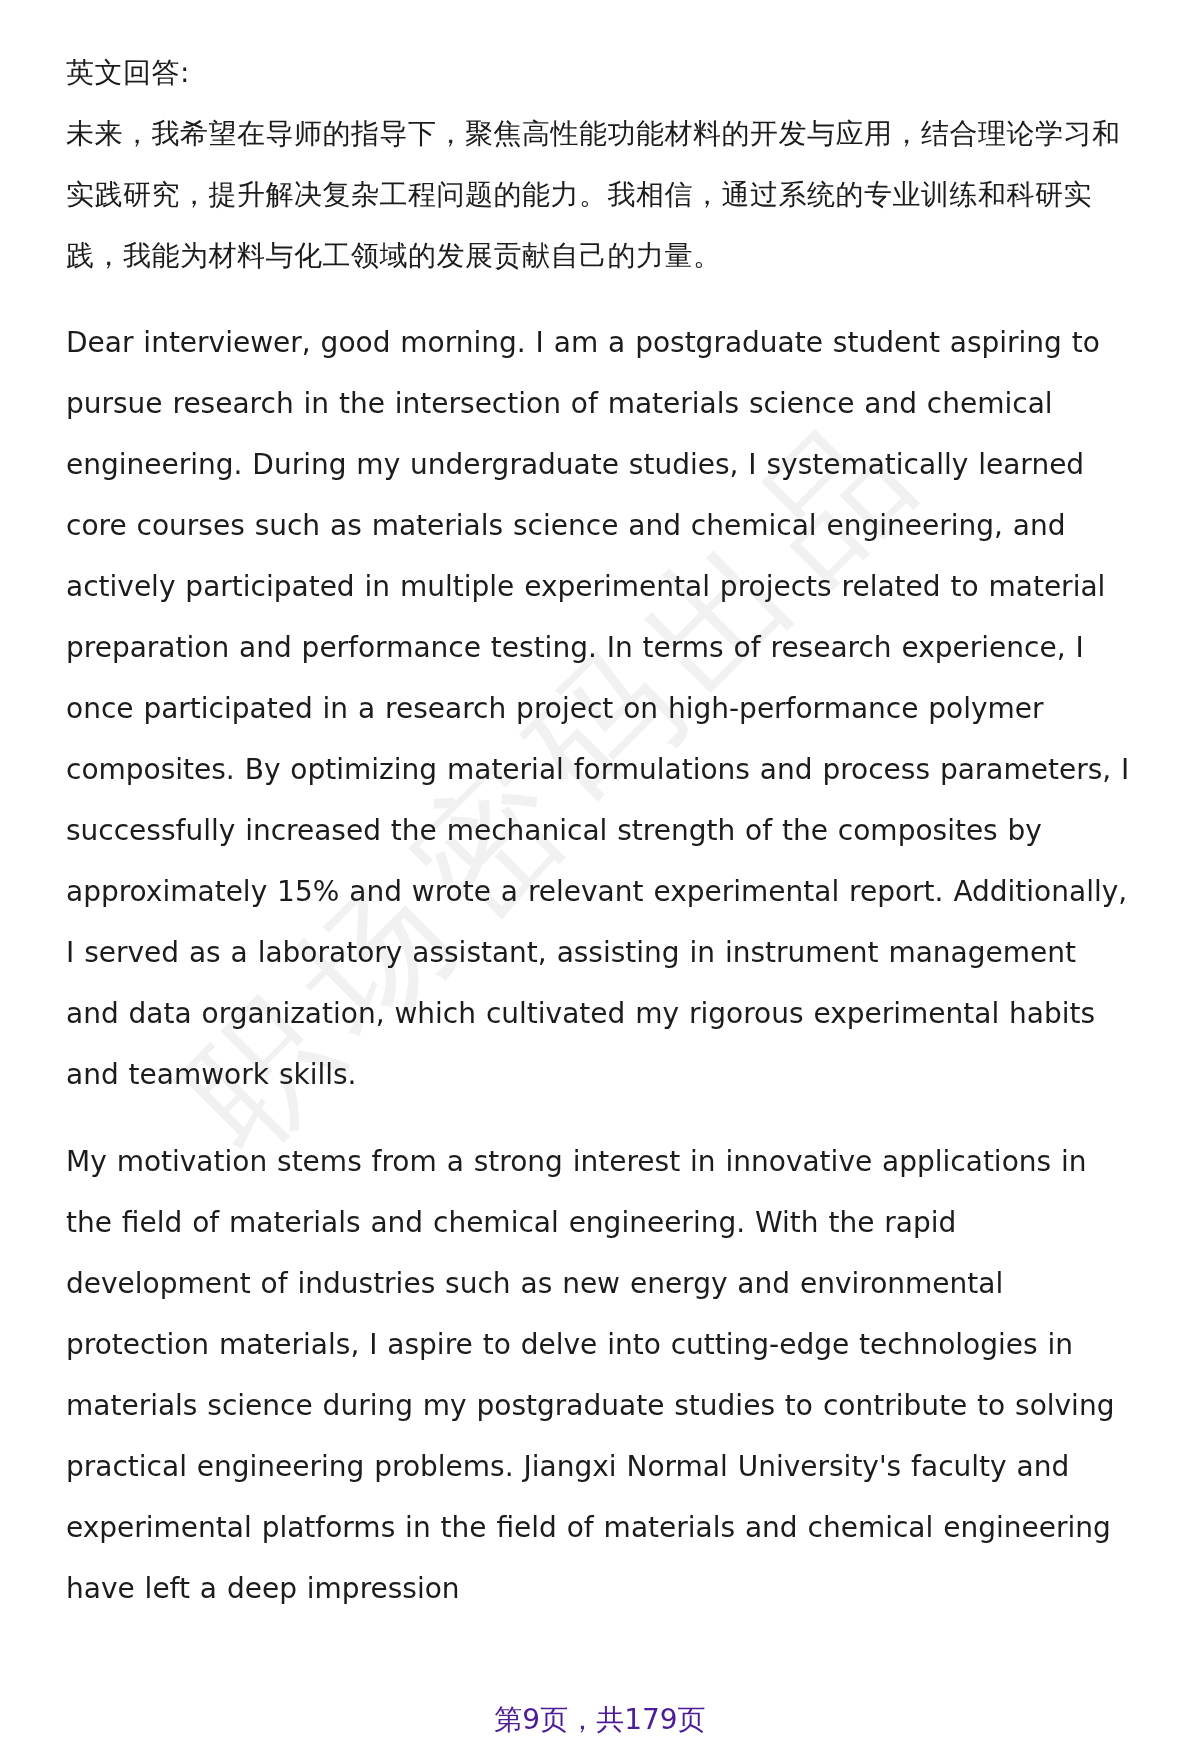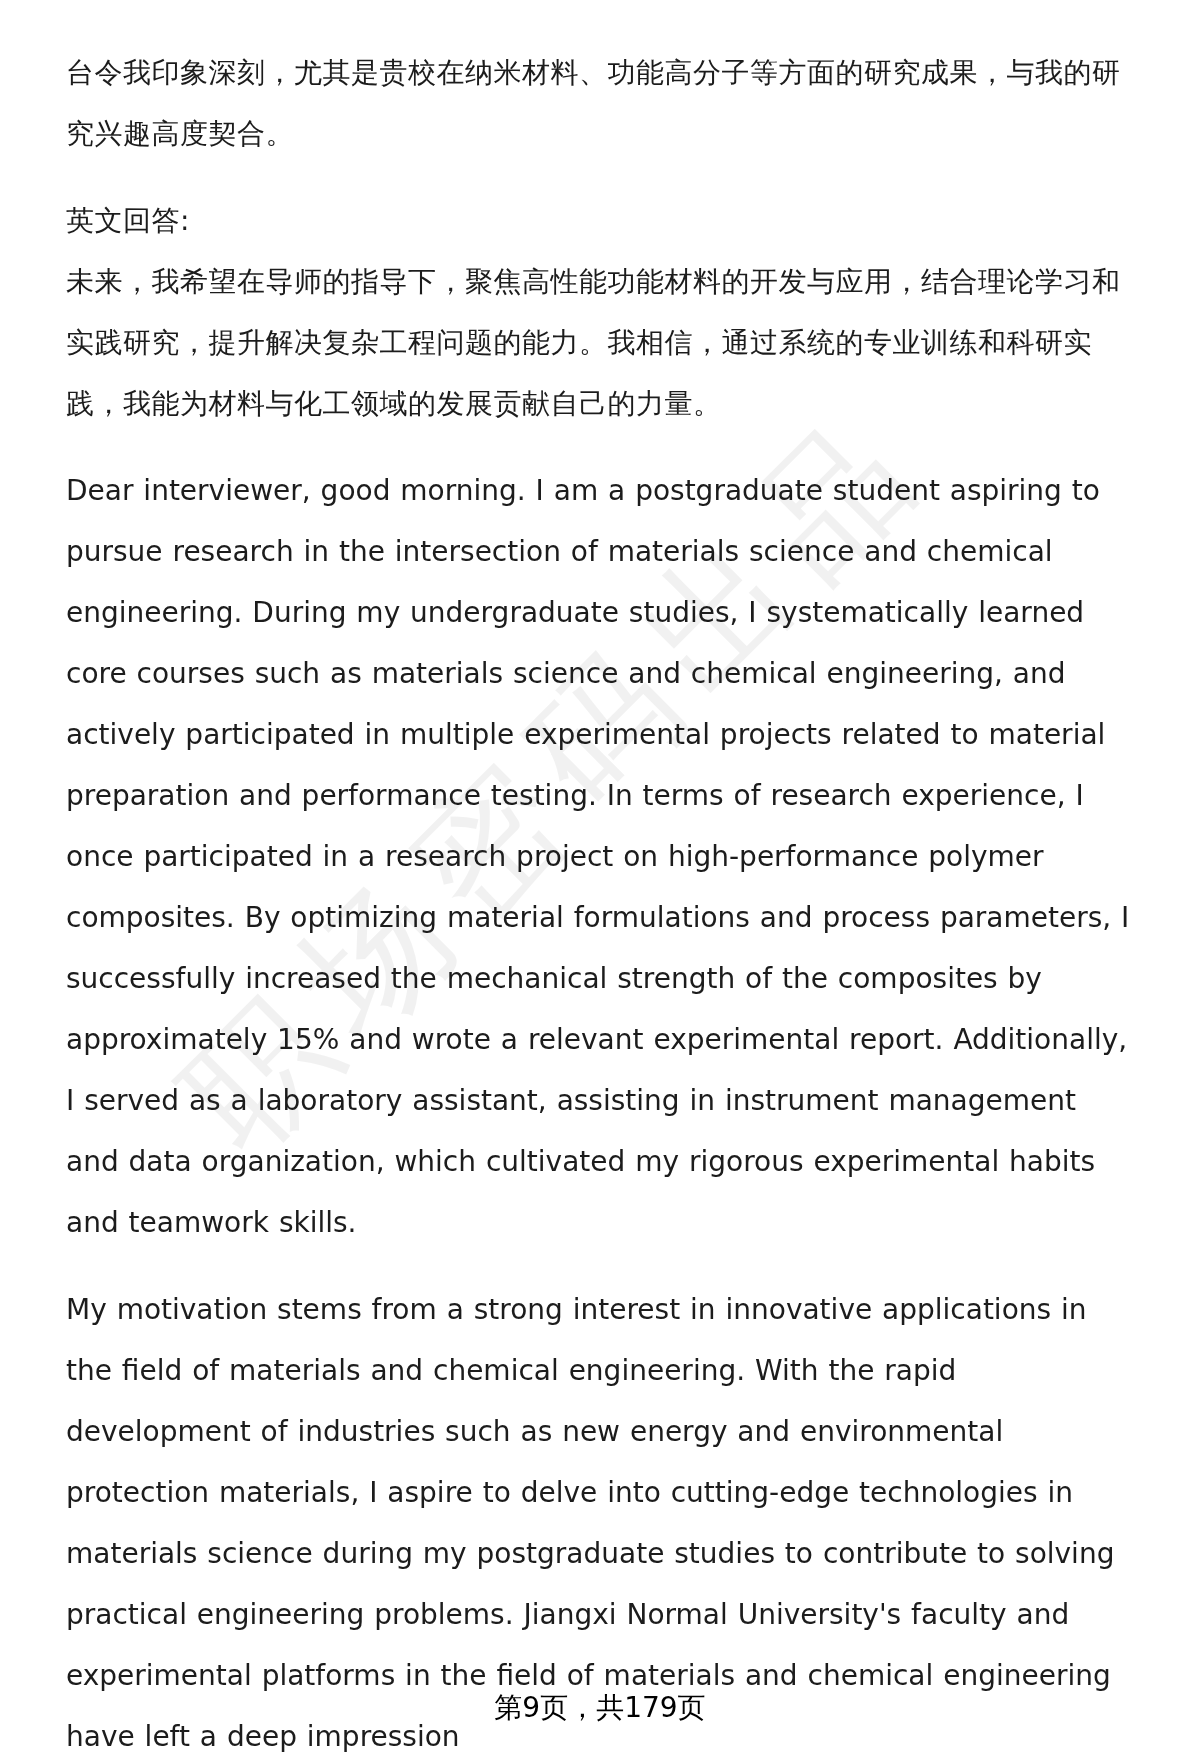--- a/index.html
+++ b/index.html
@@ -53,38 +53,37 @@
   }
   .para.label {
     margin-bottom: 0;
   }
   .para.after-label {
     margin-top: 0;
   }
   .footer {
     position: absolute;
     left: 0;
-    bottom: 28px;
+    bottom: 16px;
     width: 100%;
     text-align: center;
     font-size: 28px;
-    color: #000000;
+    color: #4c1d95;
     z-index: 1;
   }
 </style>
 </head>
 <body>
 
 <div class="page">
 
   <div class="watermark">职场密码出品</div>
 
   <div class="content">
 
-    <p class="para cn">台令我印象深刻，尤其是贵校在纳米材料、功能高分子等方面的研究成果，与我的研究兴趣高度契合。</p>
 
     <p class="para cn label">英文回答:</p>
 
     <p class="para cn">未来，我希望在导师的指导下，聚焦高性能功能材料的开发与应用，结合理论学习和实践研究，提升解决复杂工程问题的能力。我相信，通过系统的专业训练和科研实践，我能为材料与化工领域的发展贡献自己的力量。</p>
 
     <p class="para en after-label">Dear interviewer, good morning. I am a postgraduate student aspiring to pursue research in the intersection of materials science and chemical engineering. During my undergraduate studies, I systematically learned core courses such as materials science and chemical engineering, and actively participated in multiple experimental projects related to material preparation and performance testing. In terms of research experience, I once participated in a research project on high-performance polymer composites. By optimizing material formulations and process parameters, I successfully increased the mechanical strength of the composites by approximately 15% and wrote a relevant experimental report. Additionally, I served as a laboratory assistant, assisting in instrument management and data organization, which cultivated my rigorous experimental habits and teamwork skills.</p>
 
     <p class="para en">My motivation stems from a strong interest in innovative applications in the field of materials and chemical engineering. With the rapid development of industries such as new energy and environmental protection materials, I aspire to delve into cutting-edge technologies in materials science during my postgraduate studies to contribute to solving practical engineering problems. Jiangxi Normal University's faculty and experimental platforms in the field of materials and chemical engineering have left a deep impression</p>
 
   </div>

